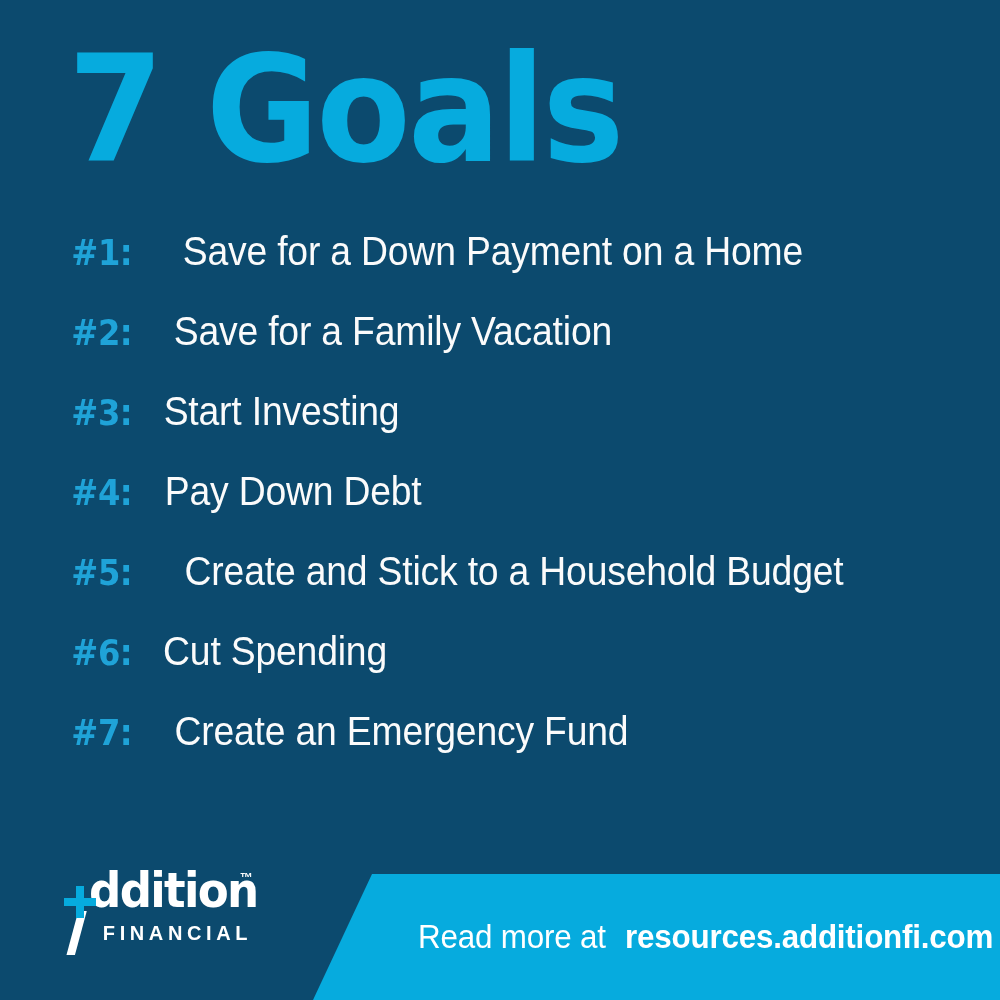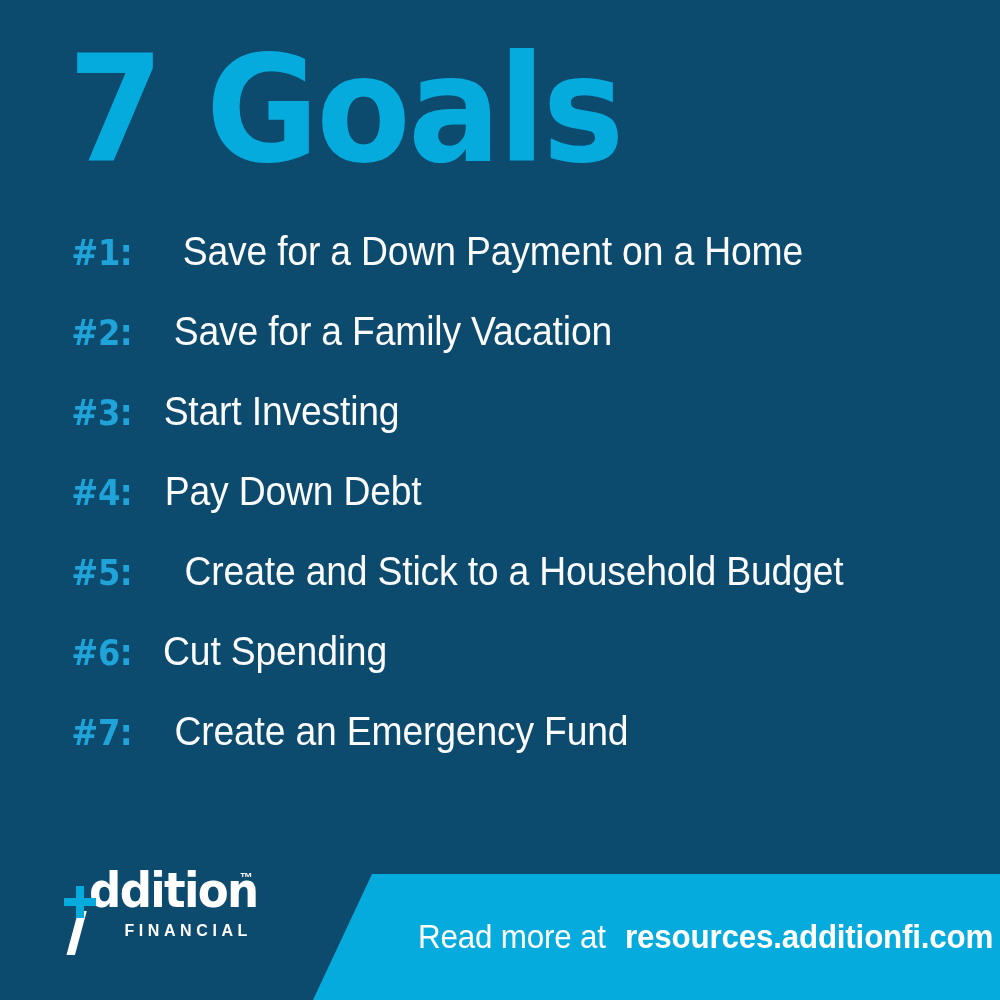--- a/index.html
+++ b/index.html
@@ -189,21 +189,21 @@
     font-size: 13px;
     font-weight: bold;
     font-family: "Liberation Sans", sans-serif;
   }
 
   #logo-sub {
     position: absolute;
     right: 6px;
     top: 56px;
     color: #ffffff;
-    font-size: 16px;
+    font-size: 20px;
     font-weight: bold;
     letter-spacing: 4.6px;
     font-family: "Liberation Sans", sans-serif;
     white-space: nowrap;
   }
 </style>
 </head>
 <body>
 
 <div id="canvas">

